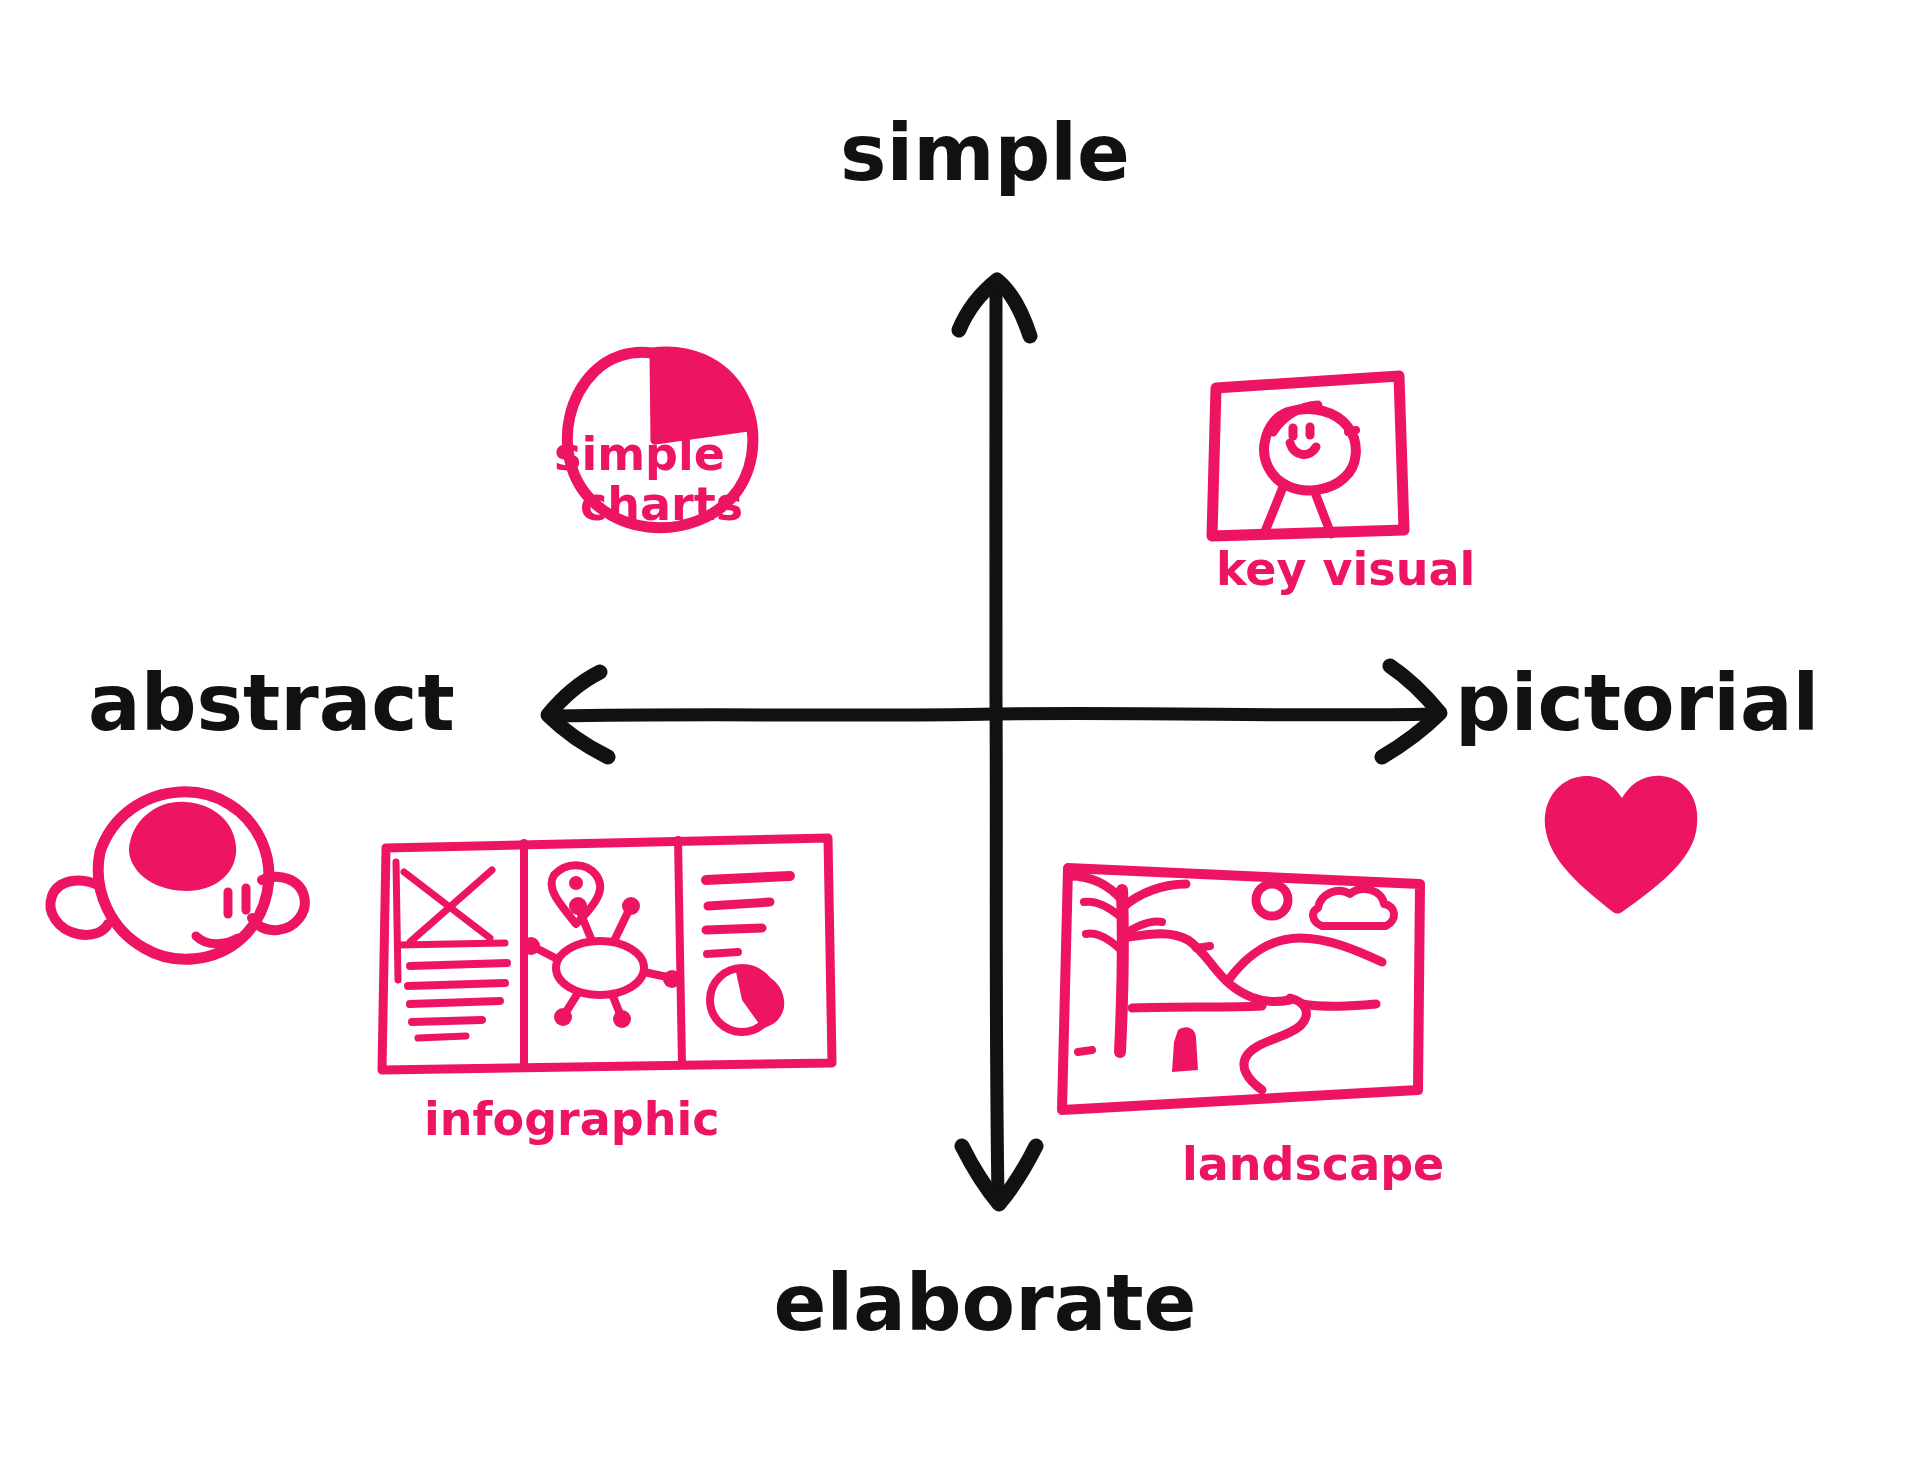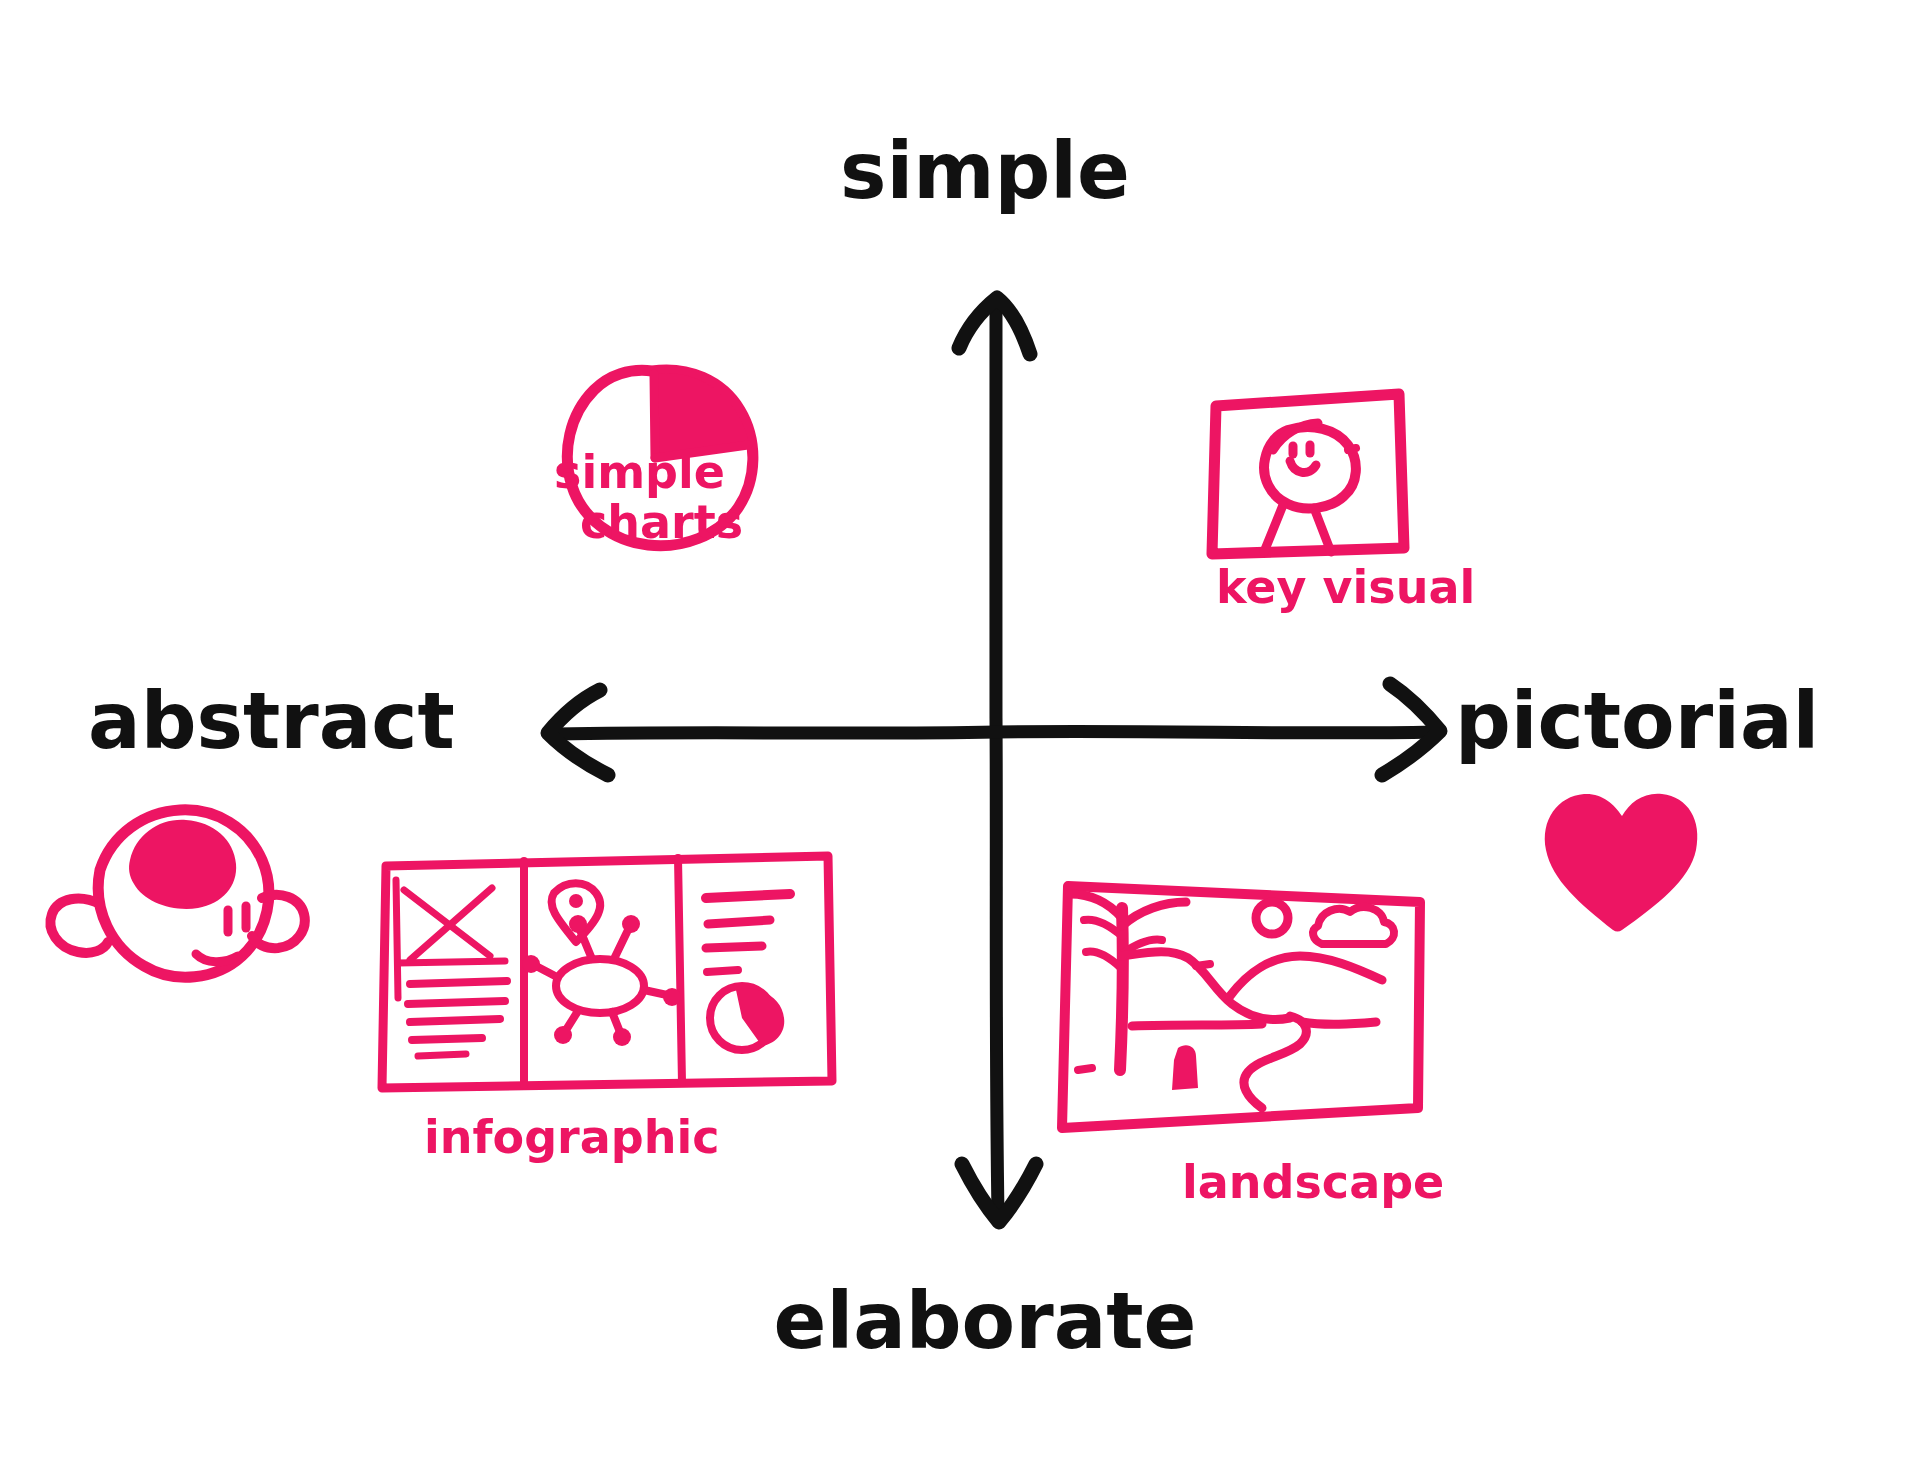--- a/index.html
+++ b/index.html
@@ -12,21 +12,20 @@
     height: 1458px;
     position: relative;
     overflow: hidden;
     font-family: "DejaVu Sans", sans-serif;
   }
   #stage {
     position: absolute;
     inset: 0;
     width: 1919px;
     height: 1402px;
-    margin-top: 18px;
   }
   svg.layer {
     position: absolute;
     left: 0;
     top: 0;
     width: 1919px;
     height: 1458px;
   }
   .ink-black { fill: none; stroke: #111111; }
   .ink-pink  { fill: none; stroke: #ed1563; }

